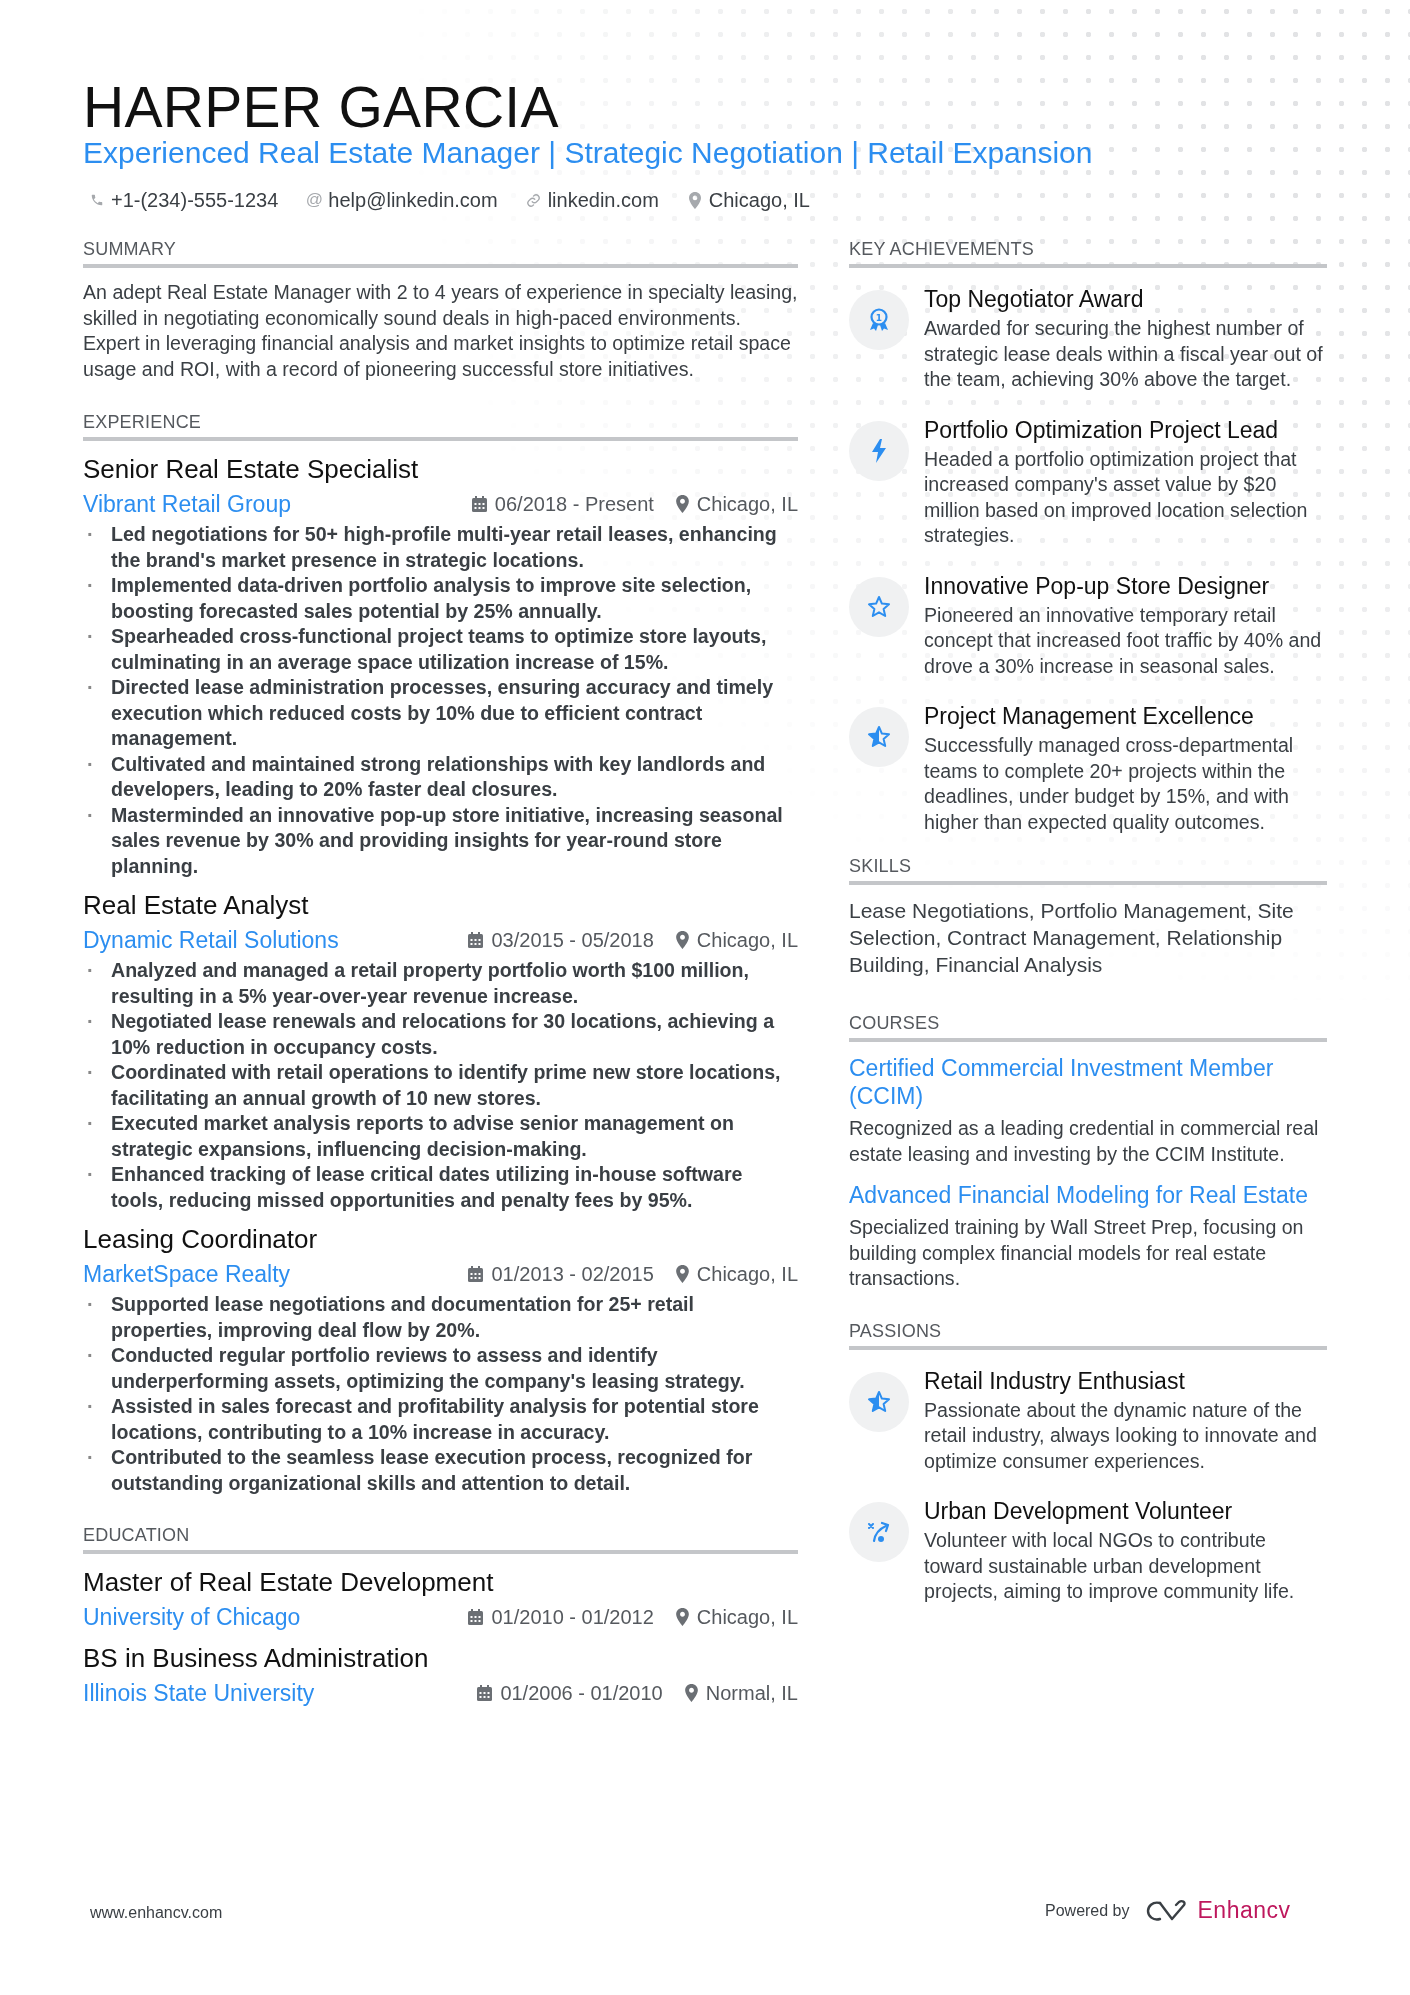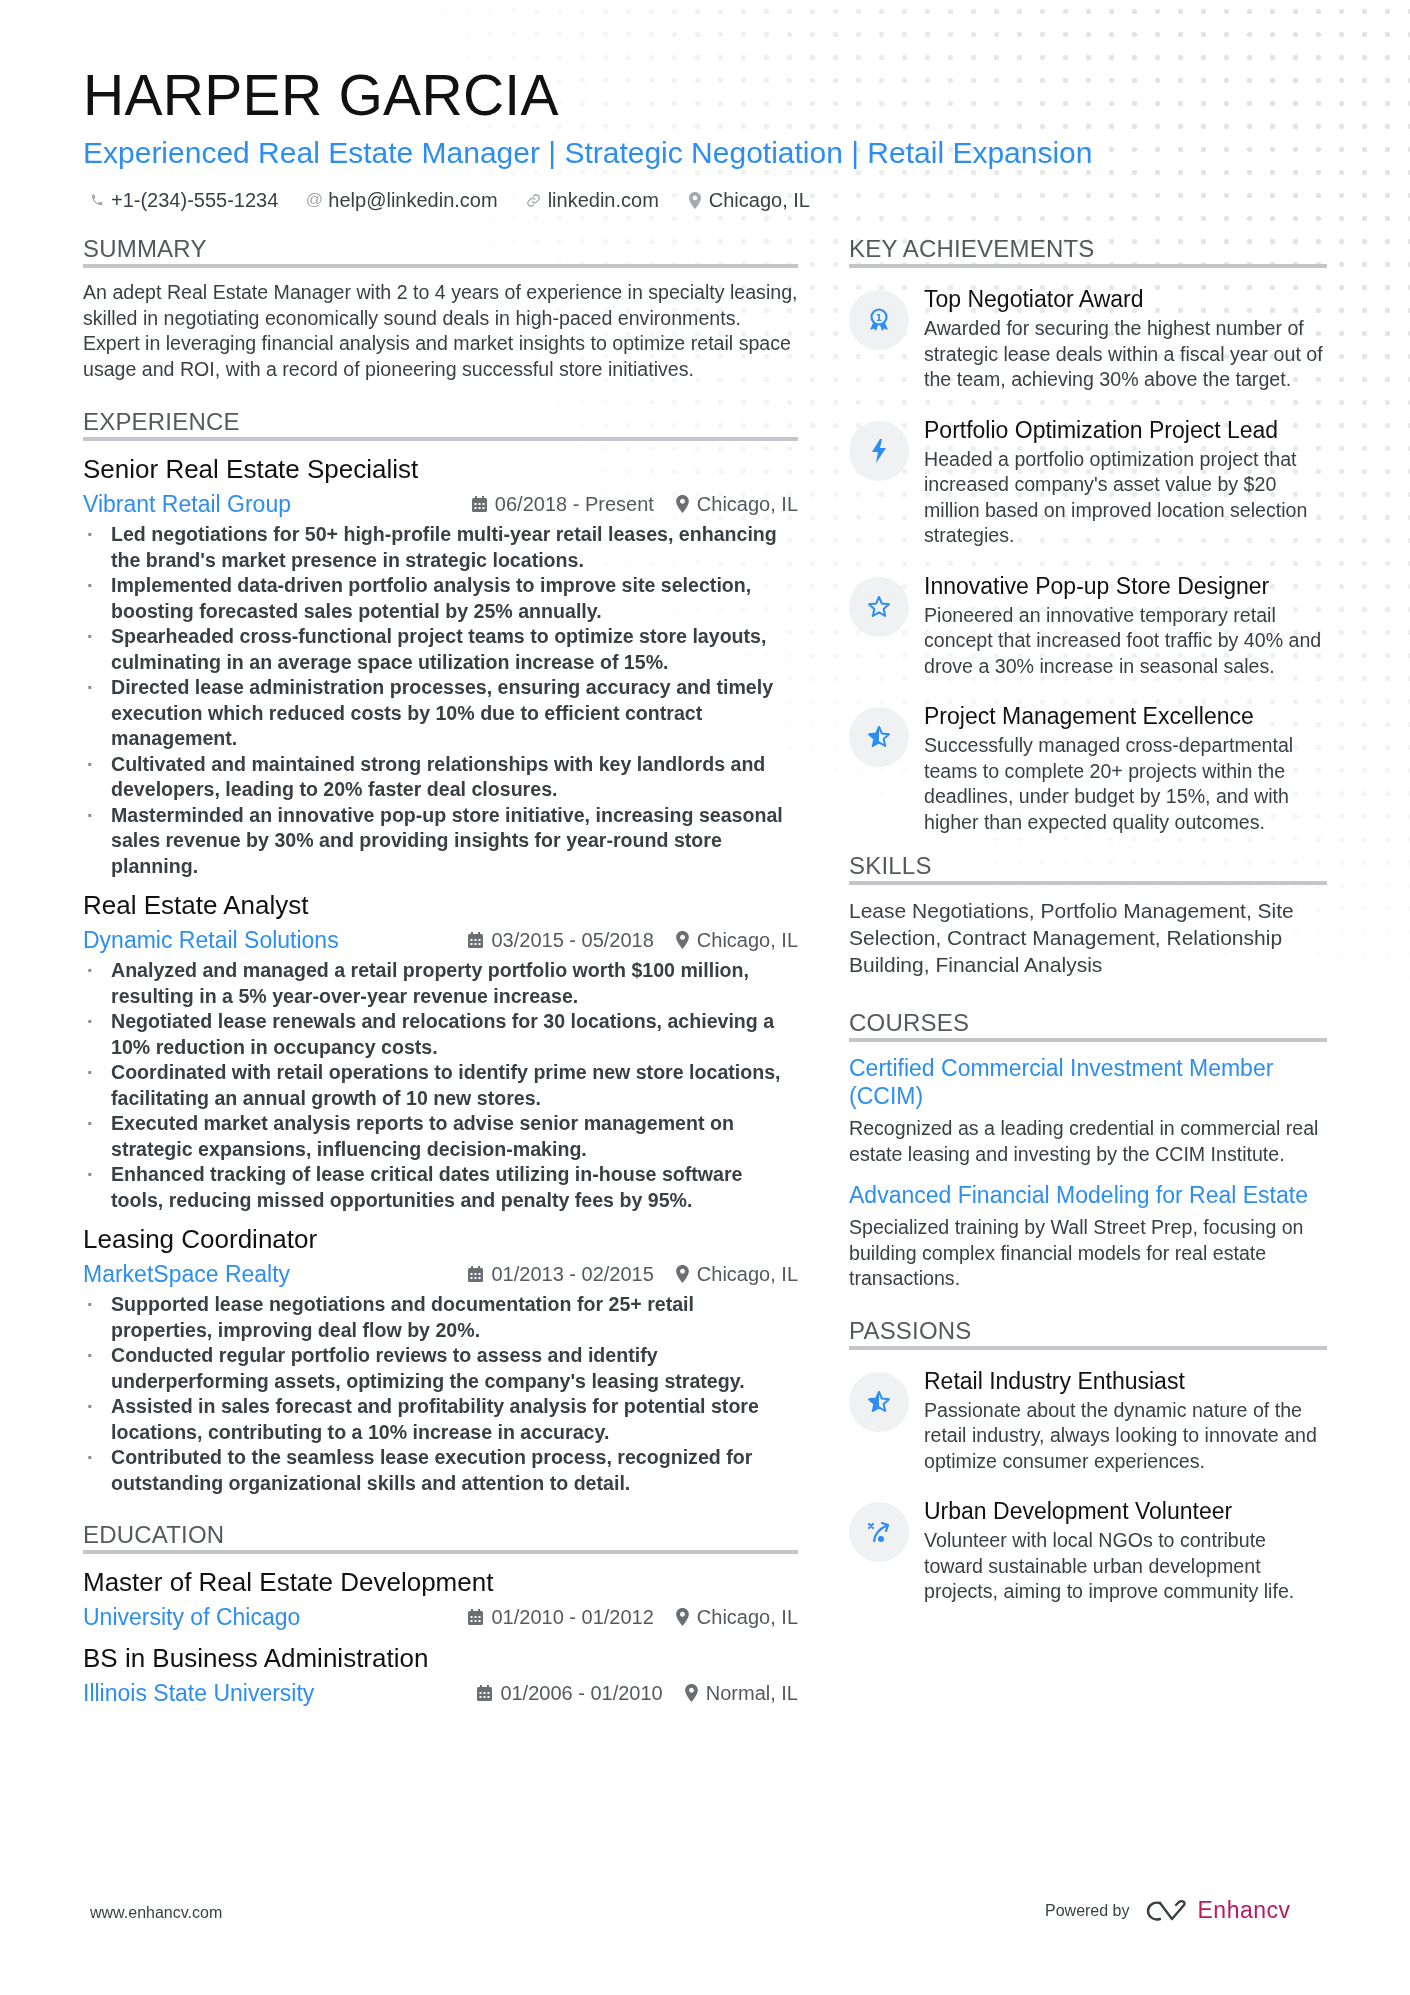--- a/index.html
+++ b/index.html
@@ -8,31 +8,31 @@
   .dots {
     position: absolute; top: 0; right: 0; width: 1000px; height: 1000px;
     background-image: radial-gradient(circle, #e2e3e5 2.6px, transparent 3px);
     background-size: 23px 23px;
     -webkit-mask-image: radial-gradient(ellipse at 100% 0%, rgba(0,0,0,1) 20%, rgba(0,0,0,0.6) 45%, rgba(0,0,0,0) 72%);
     mask-image: radial-gradient(ellipse at 100% 0%, rgba(0,0,0,1) 20%, rgba(0,0,0,0.6) 45%, rgba(0,0,0,0) 72%);
     z-index: 0;
   }
   .page { position: absolute; inset: 0; z-index: 1; }
 
-  .name { position: absolute; left: 83px; top: 62px; font-size: 57px; font-weight: 400; color: #111; letter-spacing: 0.3px; line-height: 66px; }
+  .name { position: absolute; left: 83px; top: 74px; font-size: 57px; font-weight: 400; color: #111; letter-spacing: 0.3px; line-height: 66px; }
   .headline { position: absolute; left: 83px; top: 134px; font-size: 30px; color: #2c8ef0; line-height: 38px; white-space: nowrap; }
   .contacts { position: absolute; left: 89px; top: 186px; display: flex; gap: 28px; font-size: 20px; color: #3a3f44; line-height: 28px; }
   .contact { display: flex; align-items: center; gap: 6px; }
   .contact .ic { color: #a6a9ad; font-size: 17px; display: inline-flex; width: 16px; justify-content: center; }
 
   .col { position: absolute; }
   .col.left { left: 83px; top: 236px; width: 715px; }
   .col.right { left: 849px; top: 236px; width: 478px; }
 
-  .sec-h { font-size: 24px; color: #55595e; text-transform: uppercase; letter-spacing: 0.2px; line-height: 26px; padding-bottom: 2px; border-bottom: 4px solid #c4c6c9; margin-bottom: 12px; }
+  .sec-h { font-size: 18px; color: #55595e; text-transform: uppercase; letter-spacing: 0.2px; line-height: 26px; padding-bottom: 2px; border-bottom: 4px solid #c4c6c9; margin-bottom: 12px; }
   .body { font-size: 19.6px; line-height: 25.5px; color: #3a3f44; }
 
   .summary { margin-bottom: 27px; }
 
   .job { margin-bottom: 10px; }
   .job-title { font-size: 26px; color: #111; line-height: 32px; margin-top: 10px; }
   .job-meta { display: flex; justify-content: space-between; align-items: center; margin-top: 4px; height: 30px; }
   .company { font-size: 23px; color: #2c8ef0; line-height: 30px; }
   .meta-right { display: flex; align-items: center; gap: 22px; font-size: 20px; color: #55595e; }
   .meta-item { display: flex; align-items: center; gap: 8px; }

